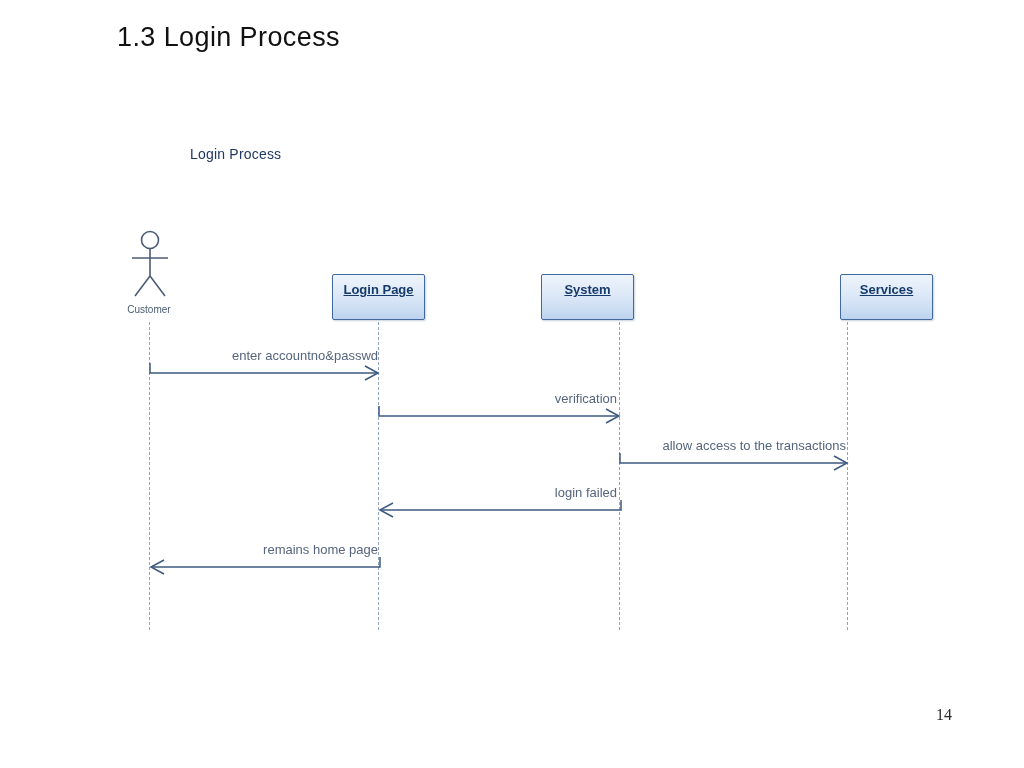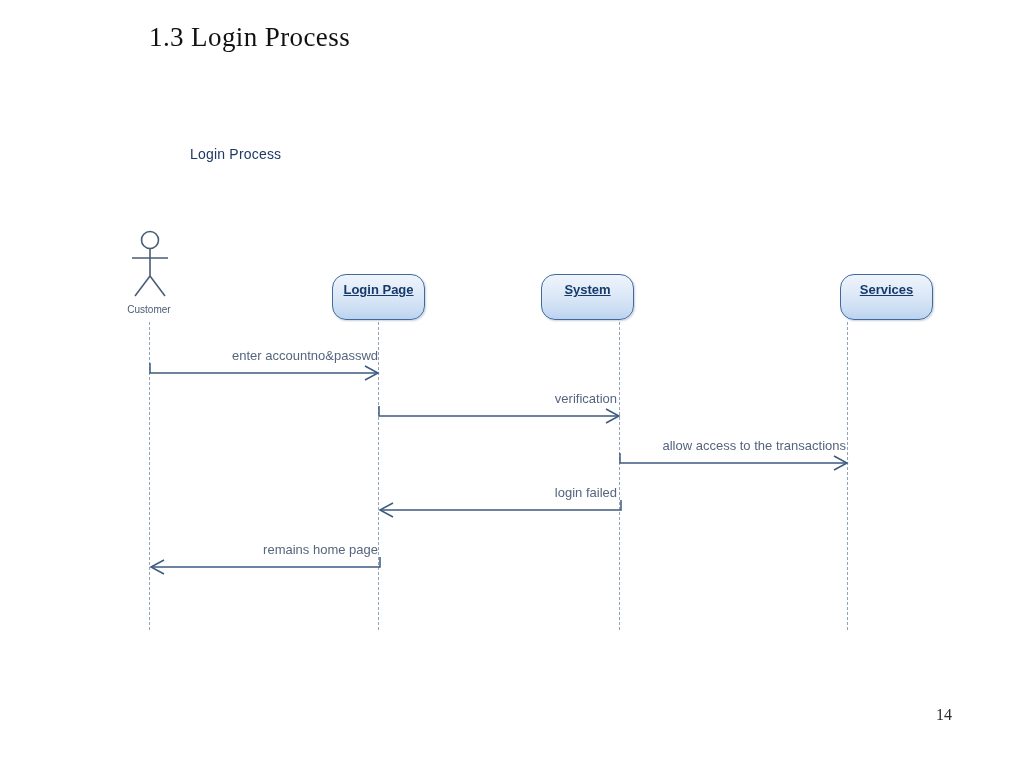--- a/index.html
+++ b/index.html
@@ -13,27 +13,26 @@
     position: relative;
     overflow: hidden;
     font-family: "Liberation Sans", sans-serif;
   }
 
   
   #slide-title {
     position: absolute;
     left: 117px;
     top: 22px;
-    font-family: Liberation Serif, serif;
+    font-family: Liberation Sans, sans-serif;
     font-size: 27px;
     font-weight: 400;
     letter-spacing: 0.4px;
     color: #111111;
     white-space: nowrap;
-    margin-left: 32px;
   }
   #page-number {
     position: absolute;
     right: 72px;
     bottom: 44px;
     font-family: "Liberation Serif", serif;
     font-size: 16px;
     color: #2b2b2b;
   }
 
@@ -69,21 +68,21 @@
     color: #4a5b72;
     white-space: nowrap;
     text-align: center;
   }
 
   
   .lifeline-box {
     position: absolute;
     box-sizing: border-box;
     border: 1px solid #41699c;
-    border-radius: 14px;
+    border-radius: 2px;
     background: linear-gradient(to bottom,
                 #eef4fb 0%,
                 #dfeaf8 40%,
                 #cfe0f4 72%,
                 #bcd3ef 100%);
     box-shadow: 1px 1px 2px rgba(60,90,130,0.28);
     display: flex;
     align-items: flex-start;
     justify-content: center;
   }

